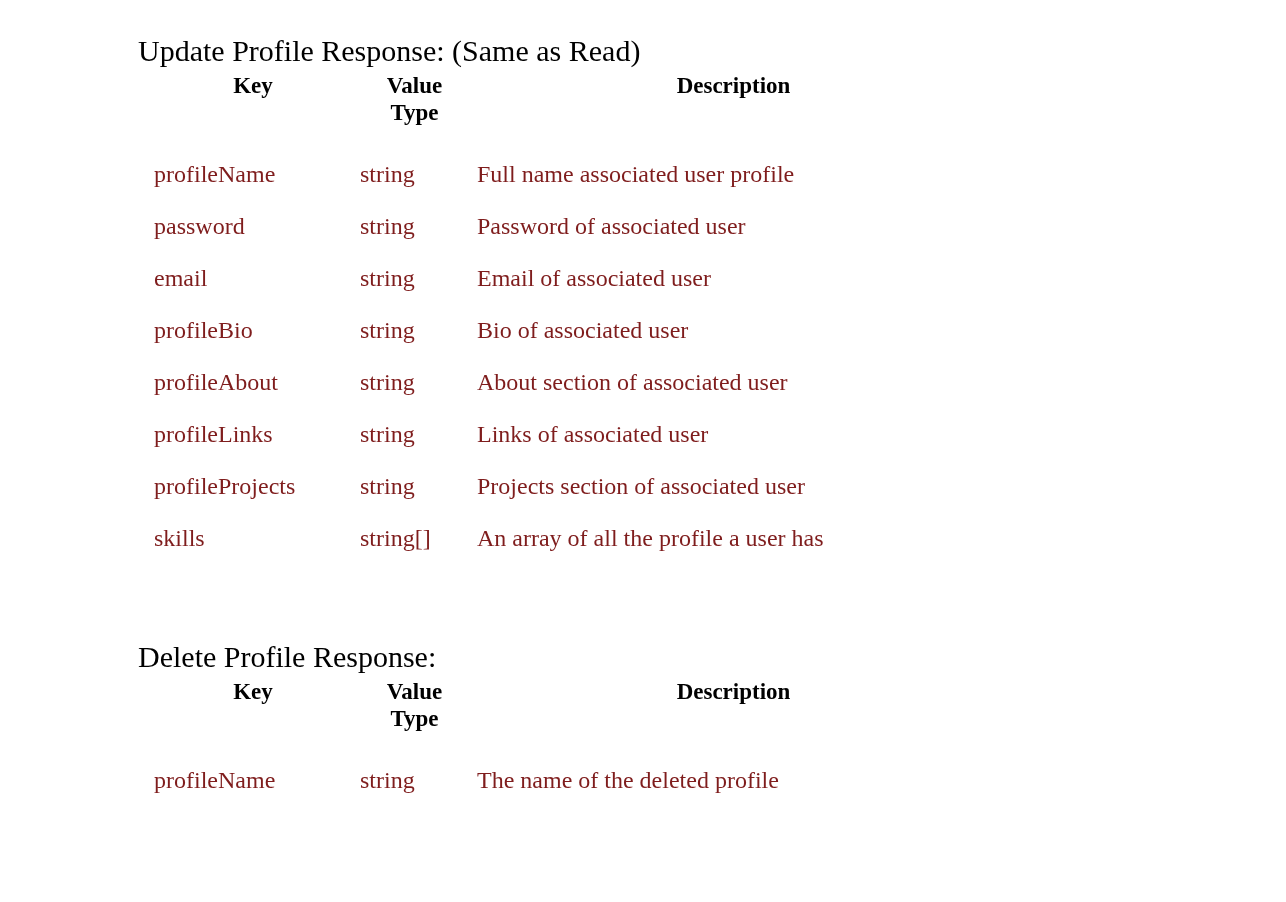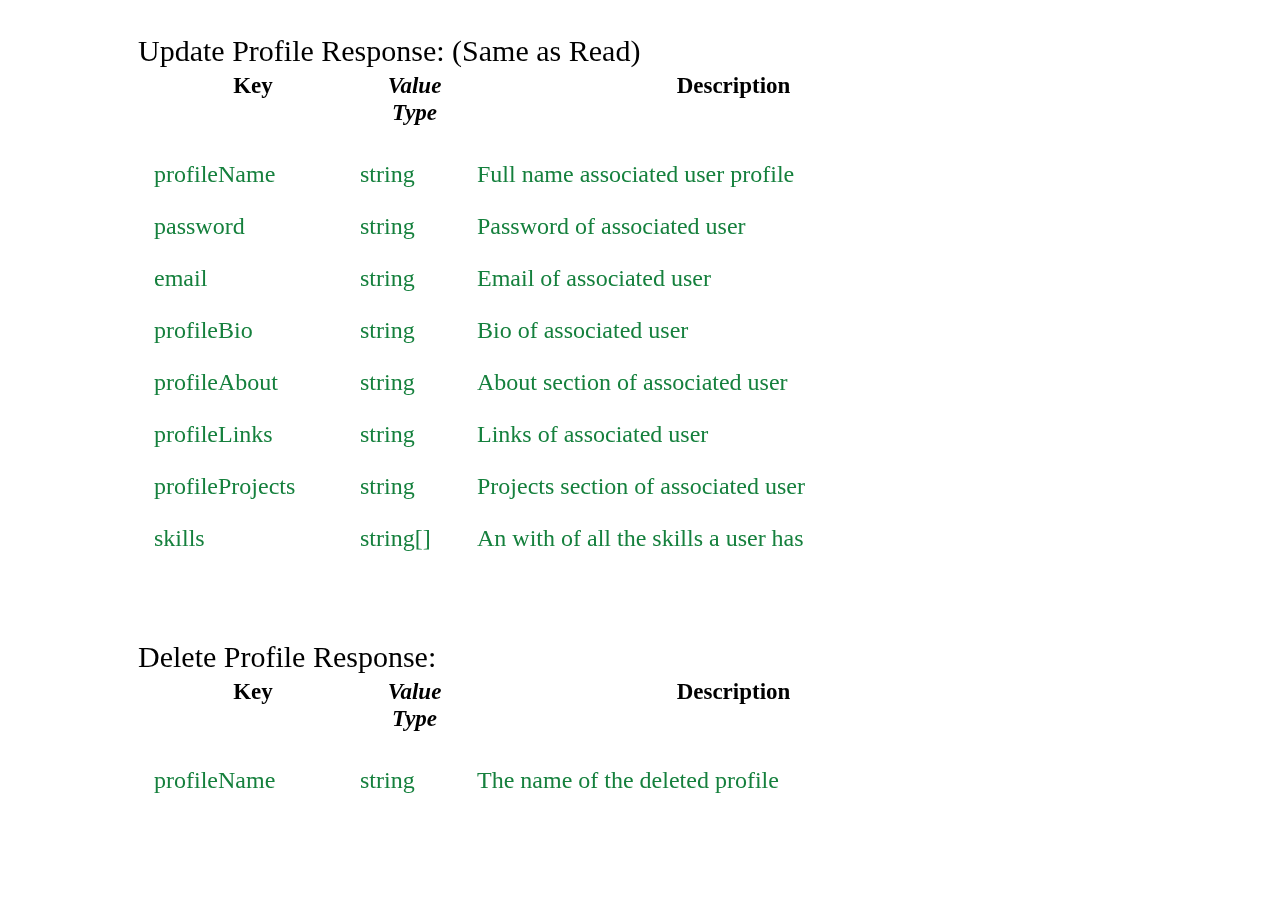--- a/index.html
+++ b/index.html
@@ -50,33 +50,32 @@
     line-height: 27px;
     font-weight: 700;
     text-align: center;
     vertical-align: top;
     padding: 0 8px 0 16px;
     color: #000000;
   }
   table.kv th.th-type {
     padding-left: 0;
     padding-right: 8px;
-    font-style: italic;
   }
   table.kv th.th-desc {
     padding-left: 0;
   }
   table.kv td {
     font-size: 24px;
     line-height: 28px;
     font-weight: 400;
     text-align: left;
     vertical-align: top;
     padding: 12px 8px 12px 16px;
-    color: #15803d;
+    color: #7f1d1d;
     white-space: nowrap;
   }
   table.kv td.td-type {
     padding-left: 0;
     padding-right: 8px;
   }
   table.kv td.td-desc {
     padding-left: 0;
   }
   table.kv tbody tr:first-child td {
@@ -136,21 +135,21 @@
           <td class="td-desc">Links of associated user</td>
         </tr>
         <tr>
           <td class="td-key">profileProjects</td>
           <td class="td-type">string</td>
           <td class="td-desc">Projects section of associated user</td>
         </tr>
         <tr>
           <td class="td-key">skills</td>
           <td class="td-type">string[]</td>
-          <td class="td-desc">An with of all the skills a user has</td>
+          <td class="td-desc">An array of all the profile a user has</td>
         </tr>
       </tbody>
     </table>
   </div>
 
   <div class="section" style="top:640px;">
     <div class="section-title">Delete Profile Response:</div>
 
     <table class="kv">
       <colgroup>

